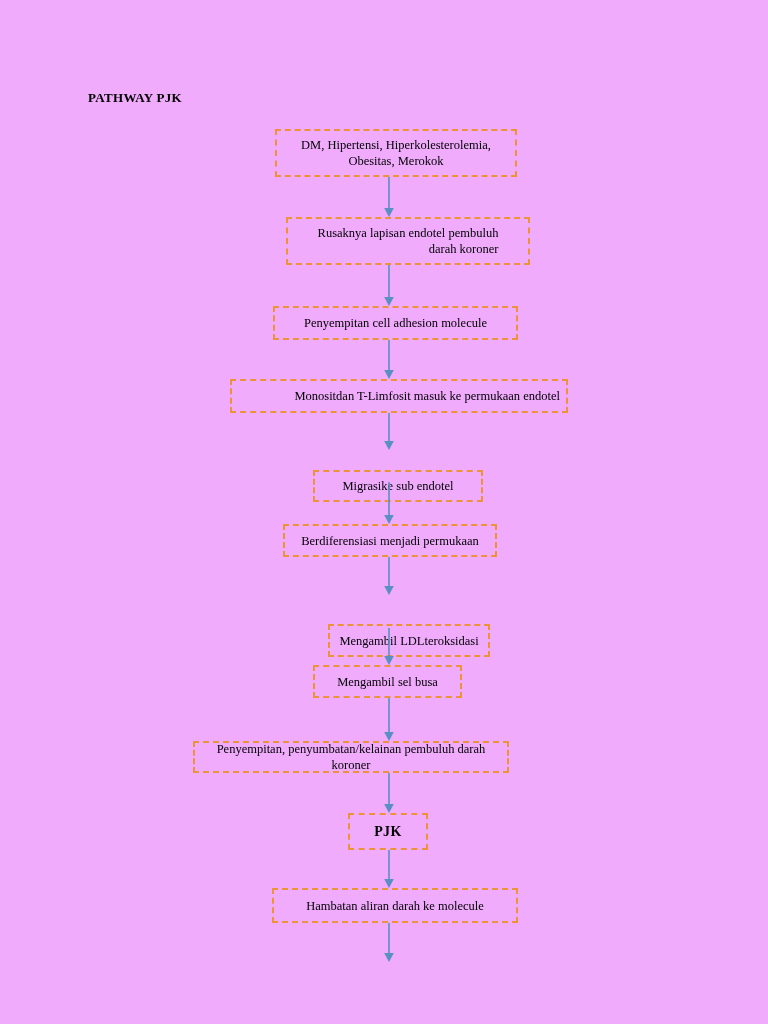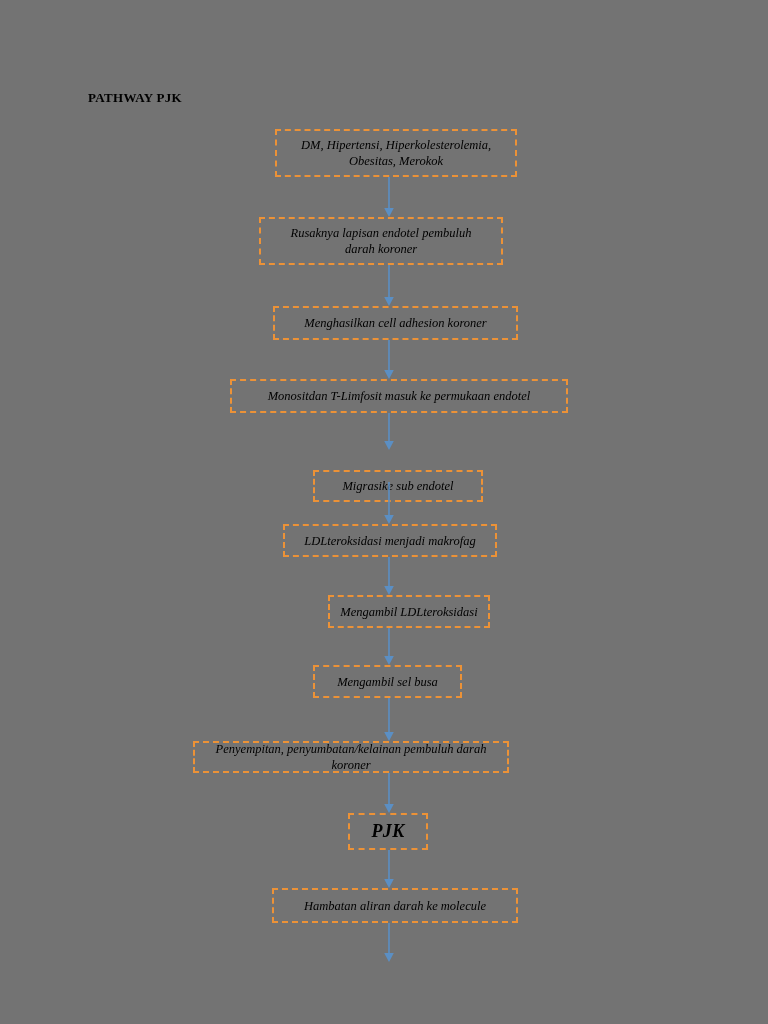--- a/index.html
+++ b/index.html
@@ -11,21 +11,21 @@
     width: 768px;
     height: 1024px;
     font-family: "Liberation Serif", "DejaVu Serif", serif;
     -webkit-font-smoothing: antialiased;
   }
   #page {
     position: relative;
     width: 768px;
     height: 1024px;
     overflow: hidden;
-    background: #737373;
+    background: #f0abfc;
   }
   #page-title {
     position: absolute;
     left: 88px;
     top: 90px;
     font-size: 13px;
     font-weight: bold;
     letter-spacing: 0.3px;
     color: #000000;
     white-space: nowrap;
@@ -39,27 +39,26 @@
     align-items: center;
     justify-content: center;
     text-align: center;
     color: #000000;
     font-size: 12.5px;
     line-height: 1.28;
     padding: 2px 6px;
   }
   .node.bold {
     font-weight: bold;
-    font-size: 18px;
+    font-size: 14px;
     letter-spacing: 0.4px;
   }
   .node .label {
     display: block;
     white-space: pre-line;
-    font-style: italic;
   }
   .connector {
     position: absolute;
     width: 14px;
     display: block;
   }
   .connector svg {
     display: block;
     overflow: visible;
   }
@@ -69,37 +68,37 @@
 
 <div id="page">
 
   <div id="page-title">PATHWAY PJK</div>
 
   <div id="nodes-layer">
       <div class="node" style="left: 275px; top: 129px; width: 242px; height: 48px; border-color: rgb(236, 146, 55); color: rgb(0, 0, 0);">
         <span class="label">DM, Hipertensi, Hiperkolesterolemia,
 Obesitas, Merokok</span>
       </div>
-      <div class="node" style="left: 259px; top: 217px; width: 244px; height: 48px; border-color: rgb(236, 146, 55); color: rgb(0, 0, 0);">
+      <div class="node" style="left: 286px; top: 217px; width: 244px; height: 48px; border-color: rgb(236, 146, 55); color: rgb(0, 0, 0); text-align: right;">
         <span class="label">Rusaknya lapisan endotel pembuluh
 darah koroner</span>
       </div>
       <div class="node" style="left: 273px; top: 306px; width: 245px; height: 34px; border-color: rgb(236, 146, 55); color: rgb(0, 0, 0);">
-        <span class="label">Menghasilkan cell adhesion koroner</span>
+        <span class="label">Penyempitan cell adhesion molecule</span>
       </div>
-      <div class="node" style="left: 230px; top: 379px; width: 338px; height: 34px; border-color: rgb(236, 146, 55); color: rgb(0, 0, 0);">
+      <div class="node" style="left: 230px; top: 379px; width: 338px; height: 34px; border-color: rgb(236, 146, 55); color: rgb(0, 0, 0); justify-content: flex-end;">
         <span class="label">Monositdan T-Limfosit masuk ke permukaan endotel</span>
       </div>
       <div class="node" style="left: 313px; top: 470px; width: 170px; height: 32px; border-color: rgb(236, 146, 55); color: rgb(0, 0, 0);">
         <span class="label">Migrasike sub endotel</span>
       </div>
       <div class="node" style="left: 283px; top: 524px; width: 214px; height: 33px; border-color: rgb(236, 146, 55); color: rgb(0, 0, 0);">
-        <span class="label">LDLteroksidasi menjadi makrofag</span>
+        <span class="label">Berdiferensiasi menjadi permukaan</span>
       </div>
-      <div class="node" style="left: 328px; top: 595px; width: 162px; height: 33px; border-color: rgb(236, 146, 55); color: rgb(0, 0, 0);">
+      <div class="node" style="left: 328px; top: 624px; width: 162px; height: 33px; border-color: rgb(236, 146, 55); color: rgb(0, 0, 0);">
         <span class="label">Mengambil LDLteroksidasi</span>
       </div>
       <div class="node" style="left: 313px; top: 665px; width: 149px; height: 33px; border-color: rgb(236, 146, 55); color: rgb(0, 0, 0);">
         <span class="label">Mengambil sel busa</span>
       </div>
       <div class="node" style="left: 193px; top: 741px; width: 316px; height: 32px; border-color: rgb(236, 146, 55); color: rgb(0, 0, 0);">
         <span class="label">Penyempitan, penyumbatan/kelainan pembuluh darah koroner</span>
       </div>
       <div class="node bold" style="left: 348px; top: 813px; width: 80px; height: 37px; border-color: rgb(236, 146, 55); color: rgb(0, 0, 0);">
         <span class="label">PJK</span>

